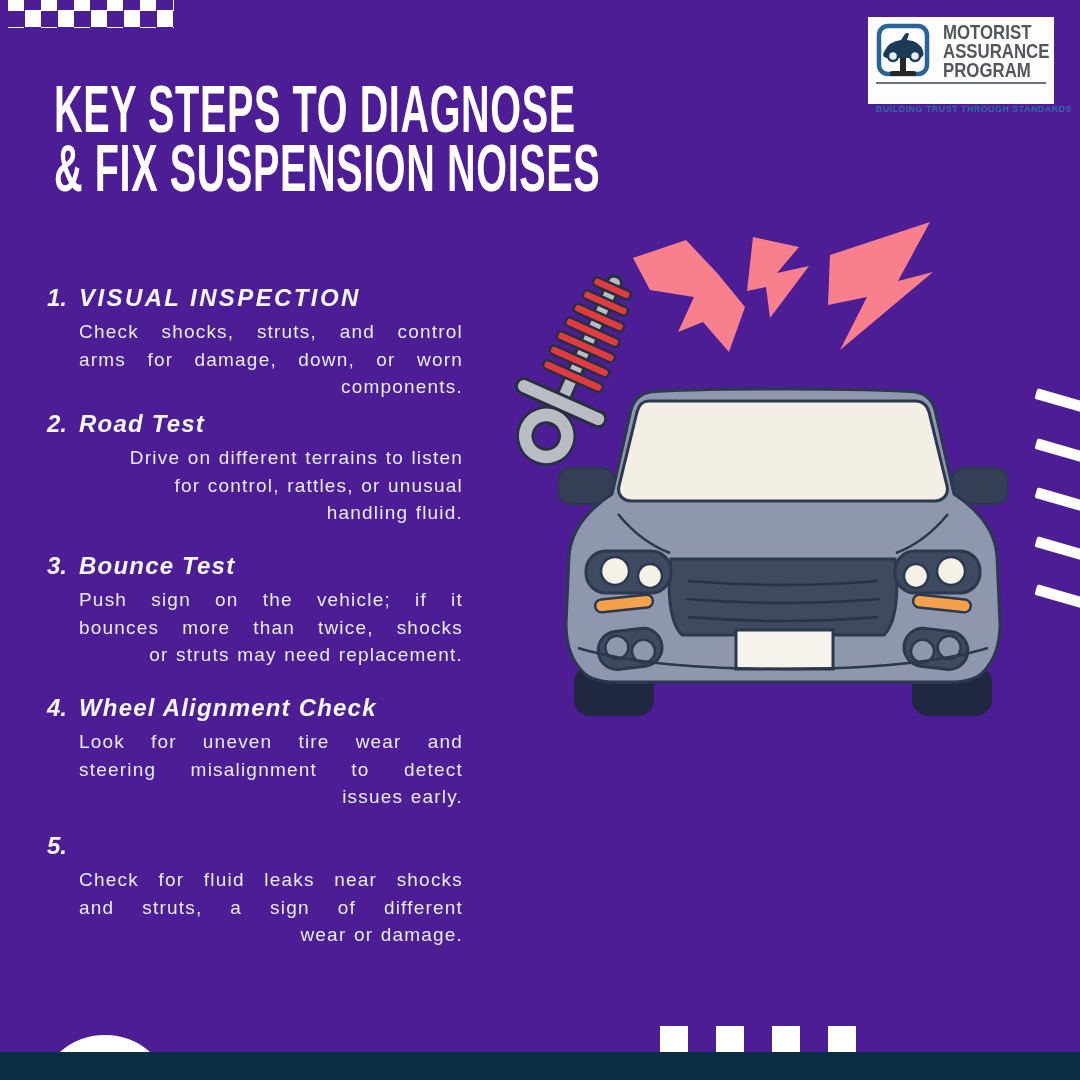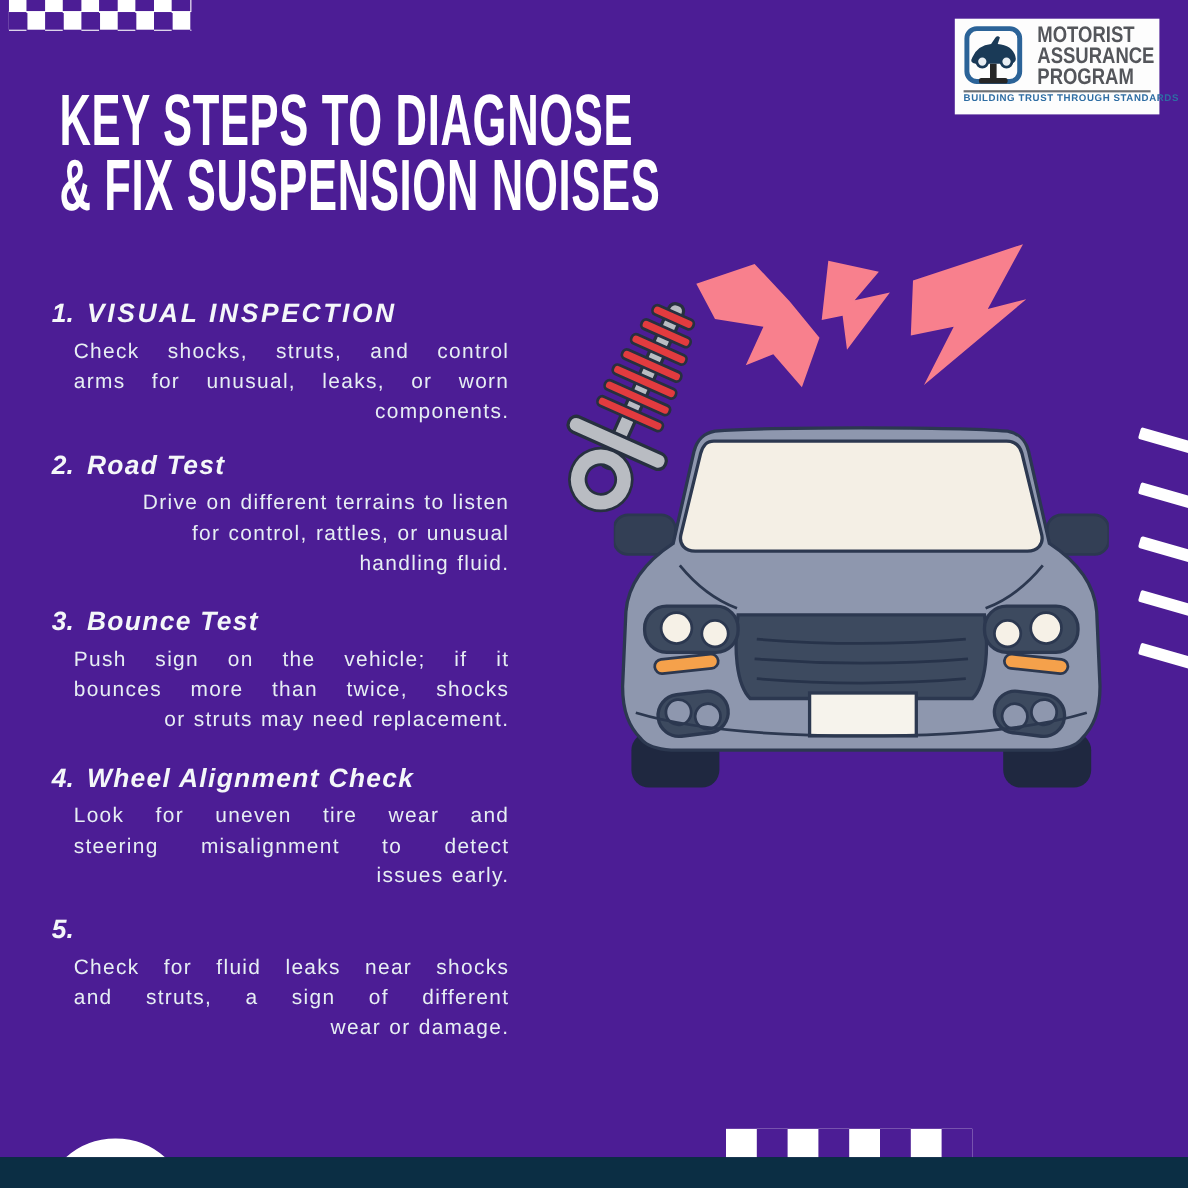--- a/index.html
+++ b/index.html
@@ -30,37 +30,37 @@
     position:absolute;left:868px;top:17px;width:186px;height:87px;
     background:#fdfdfd;box-sizing:border-box;padding:5px 8px 0 8px;
   }
   .logo-row{display:flex;align-items:center;}
   .logo-icon{flex:0 0 auto;}
   .logo-divider{width:2px;height:56px;background:#55585c;margin:0 6px 0 7px;}
   .logo-words{color:#54565b;font-size:20.5px;line-height:19px;font-weight:bold;
     transform:scaleX(0.82);transform-origin:left center;white-space:nowrap;letter-spacing:0;}
   .logo-rule{height:2px;background:#6f7276;margin-top:3px;}
   .logo-tagline{
-    margin-top:0;text-align:center;color:#2e6da3;font-weight:bold;
+    margin-top:20px;text-align:center;color:#2e6da3;font-weight:bold;
     font-size:8.8px;letter-spacing:0.55px;white-space:nowrap;
   }
   
   .title{
     position:absolute;left:54px;top:80px;width:1000px;
     color:#ffffff;font-weight:bold;font-size:66px;line-height:59px;
     transform:scaleX(0.60);transform-origin:left top;white-space:nowrap;
     letter-spacing:1px;
   }
   
   .step{position:absolute;left:47px;width:416px;color:#eef4f7;}
   .step-head{display:flex;align-items:baseline;gap:12px;
     font-style:italic;font-weight:bold;font-size:24px;color:#f4f7f9;}
   .step-title{letter-spacing:1.2px;}
-  .step-title.caps{letter-spacing:2.4px;}
-  .step-body{margin:6px 0 0 20px;font-size:19px;line-height:27.5px;
+  .step-title.caps{letter-spacing:2.4px;margin-top:12px;}
+  .step-body{margin:6px 0 0 32px;font-size:19px;line-height:27.5px;
     color:#e6eef3;letter-spacing:1.2px;word-spacing:1px;}
   .bl{width:100%;text-align:right;}
   .bl.j{text-align:justify;text-align-last:justify;}
   
   .abs{position:absolute;}
 </style>
 </head>
 <body>
 
 <div class="canvas">
@@ -101,21 +101,21 @@
     <div>&amp; FIX SUSPENSION NOISES</div>
   </div>
 
   <section class="step" style="top:272px">
     <div class="step-head">
       <span class="step-num">1.</span>
       <span class="step-title caps">VISUAL INSPECTION</span>
     </div>
     <div class="step-body">
       <div class="bl j">Check shocks, struts, and control</div>
-      <div class="bl j">arms for unusual, leaks, or worn</div>
+      <div class="bl j">arms for damage, down, or worn</div>
       <div class="bl">components.</div>
     </div>
   </section>
 
   <section class="step" style="top:410px">
     <div class="step-head">
       <span class="step-num">2.</span>
       <span class="step-title">Road Test</span>
     </div>
     <div class="step-body">

